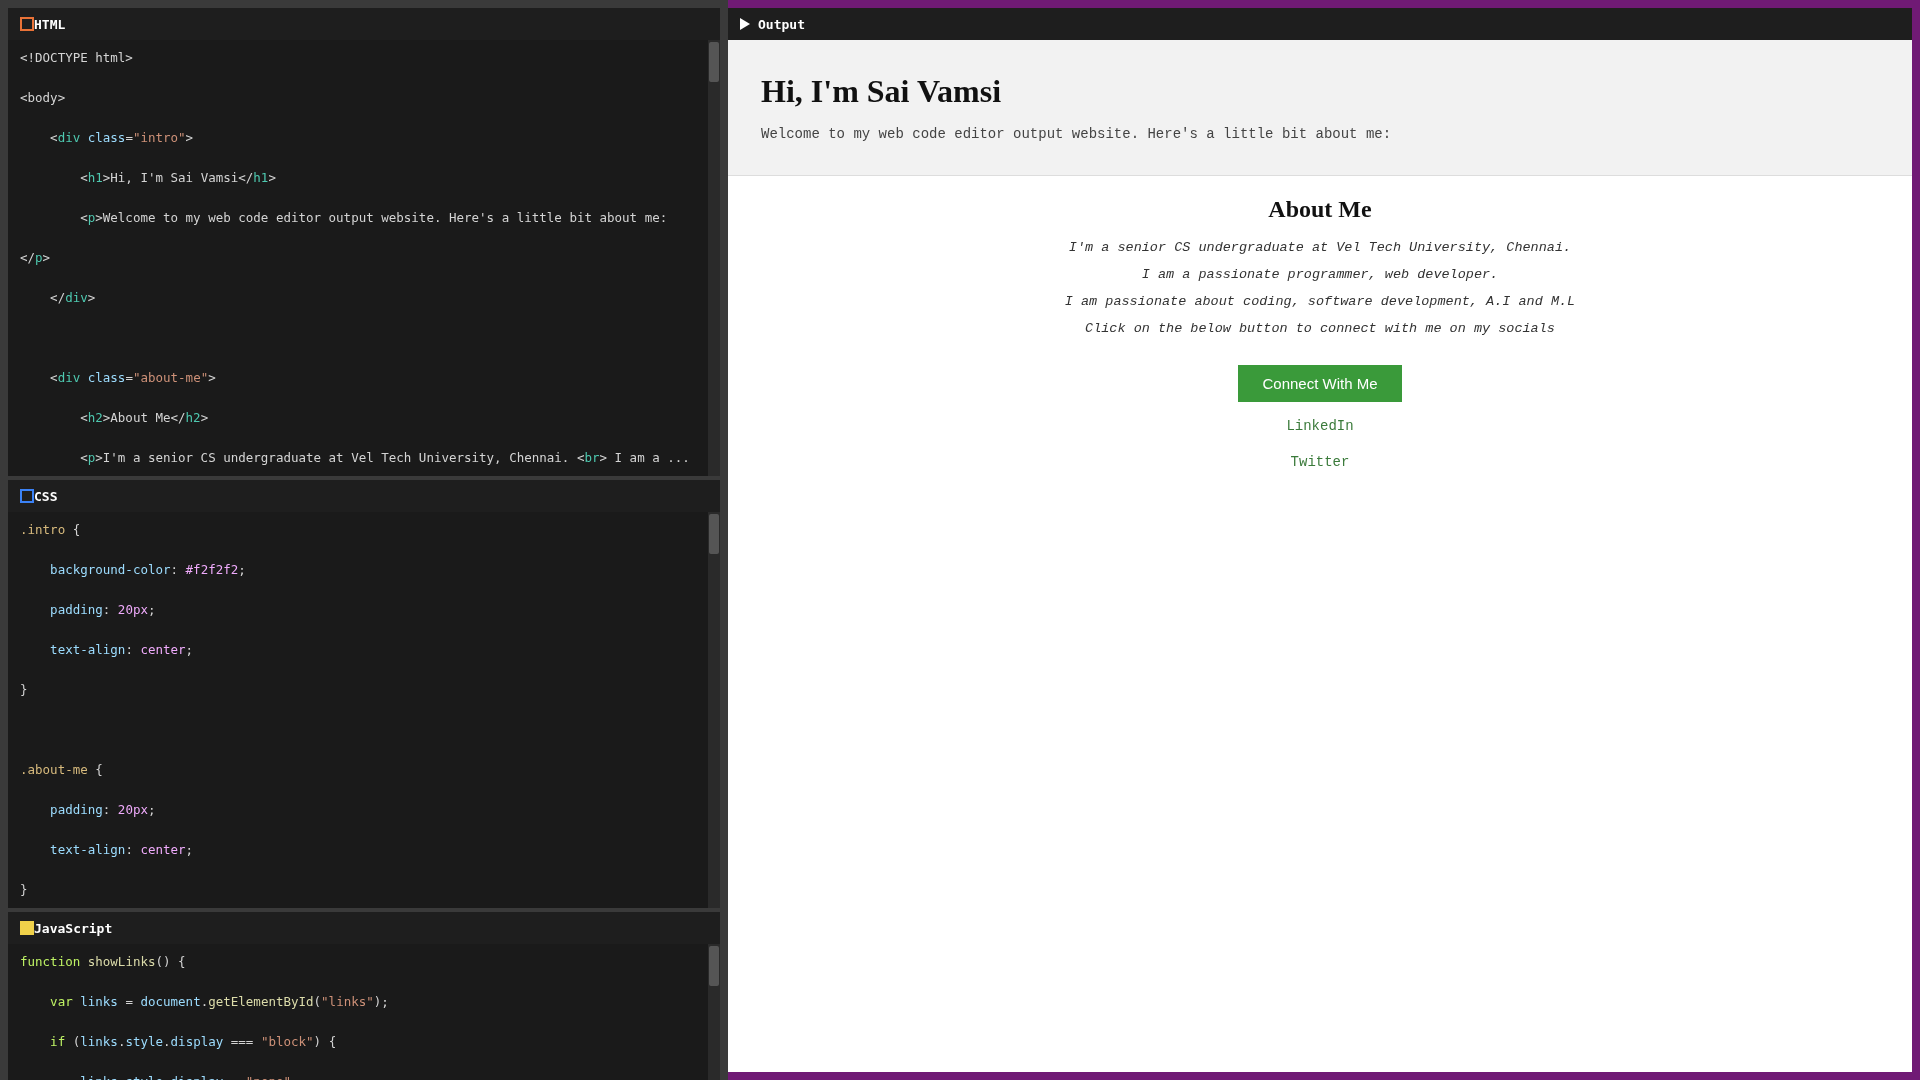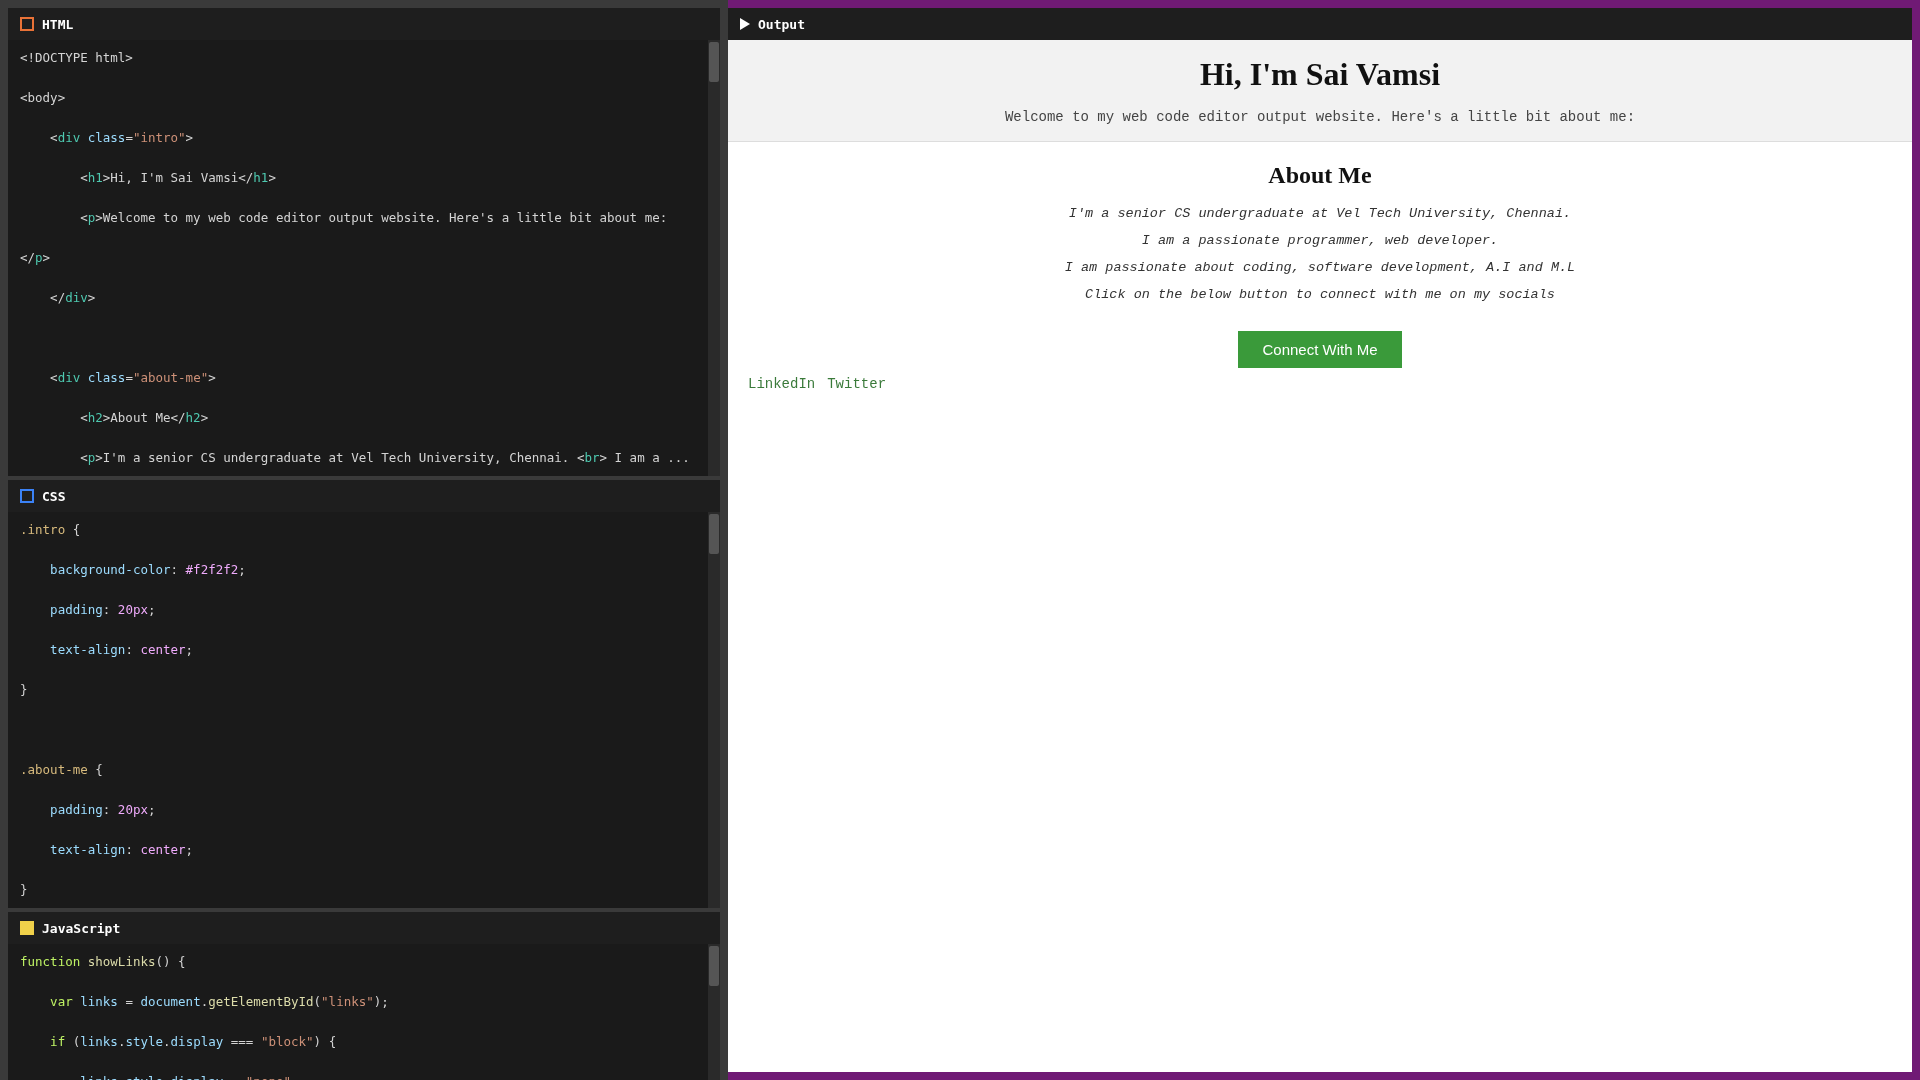--- a/index.html
+++ b/index.html
@@ -35,21 +35,20 @@
     .editor-section.js-section { flex: 1; }
 
     .editor-header {
       background-color: #1e1e1e;
       color: #ffffff;
       padding: 6px 12px;
       font-size: 13px;
       font-weight: bold;
       display: flex;
       align-items: center;
-      gap: 8px;
       height: 32px;
       flex-shrink: 0;
     }
 
     .editor-header .icon-square {
       width: 14px;
       height: 14px;
       border: 2px solid #aaa;
       display: inline-block;
       flex-shrink: 0;
@@ -143,22 +142,22 @@
       flex: 1;
       background-color: #ffffff;
       overflow: hidden;
       display: flex;
       flex-direction: column;
     }
 
     
     .intro-section {
       background-color: #f2f2f2;
-      padding: 16px;
-      text-align: center;
+      padding: 33px;
+      text-align: left;
       border-bottom: 1px solid #ddd;
     }
 
     .intro-section h1 {
       font-family: Georgia, serif;
       font-size: 32px;
       font-weight: bold;
       color: #111;
       margin-bottom: 16px;
     }
@@ -193,28 +192,28 @@
     }
 
     .connect-btn {
       background-color: #3a9a3a;
       color: #ffffff;
       border: none;
       padding: 10px 24px;
       font-size: 15px;
       cursor: pointer;
       margin-top: 20px;
-      margin-bottom: 8px;
+      margin-bottom: 16px;
     }
 
     .social-links {
       display: flex;
-      flex-direction: row;
+      flex-direction: column;
       align-items: center;
-      gap: 12px;
+      gap: 20px;
     }
 
     .social-link {
       color: #3a7a3a;
       font-family: 'Courier New', monospace;
       font-size: 14px;
       text-decoration: none;
       display: block;
     }
   </style>

